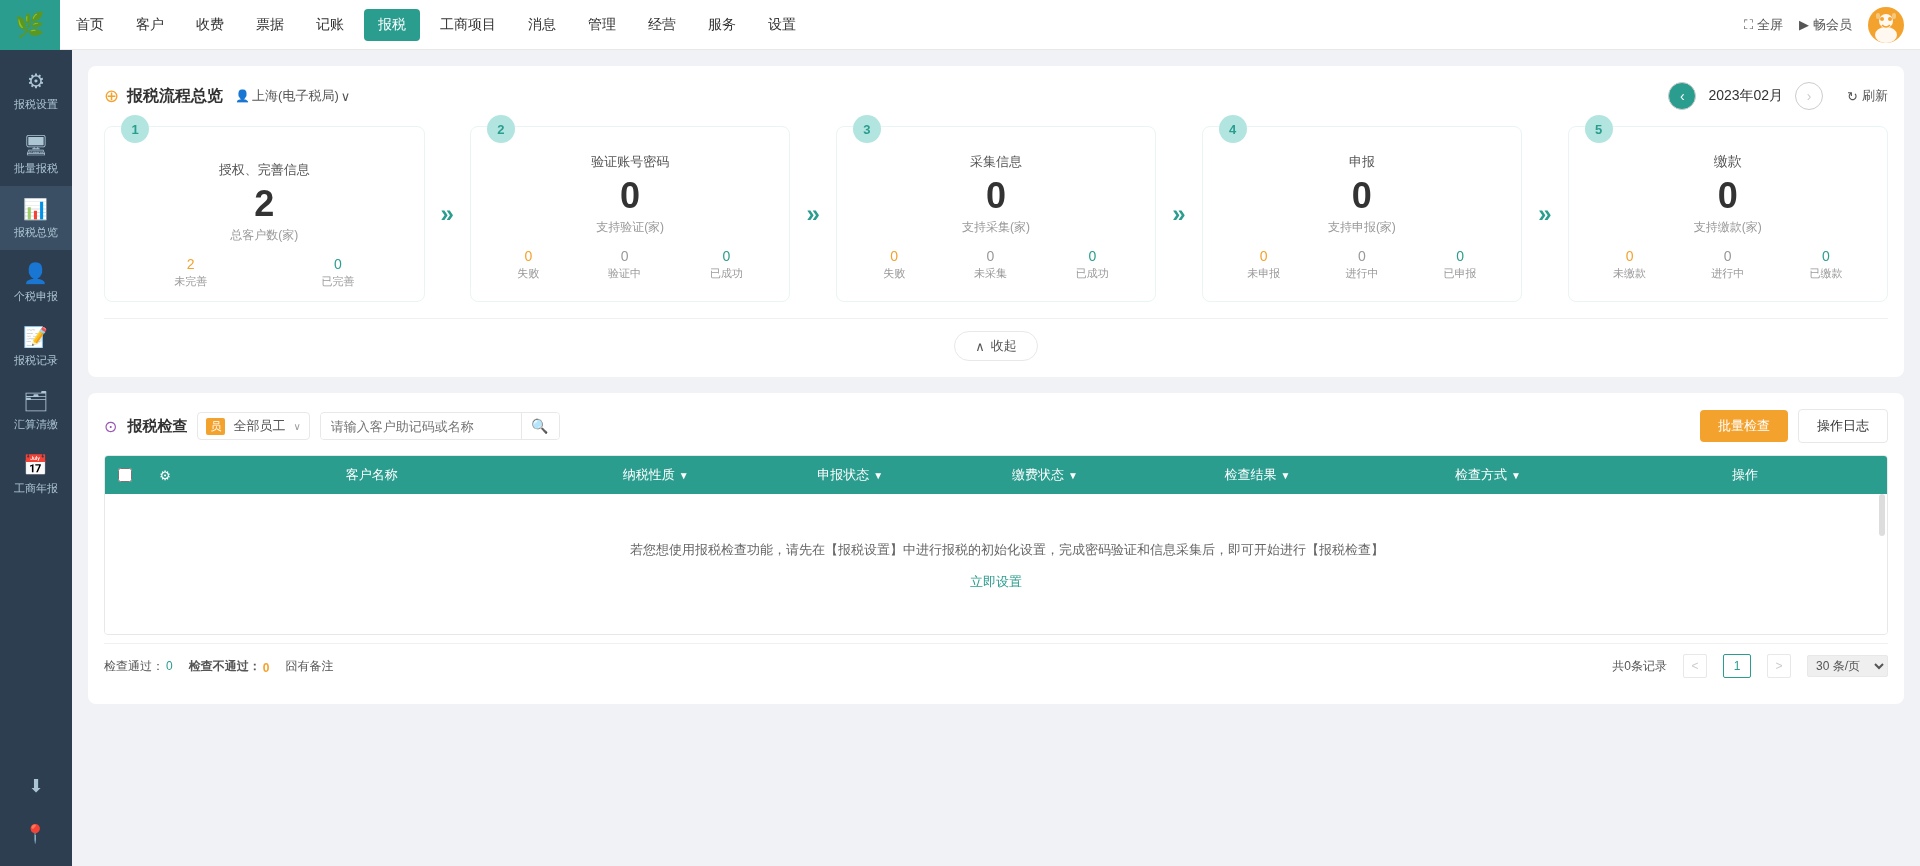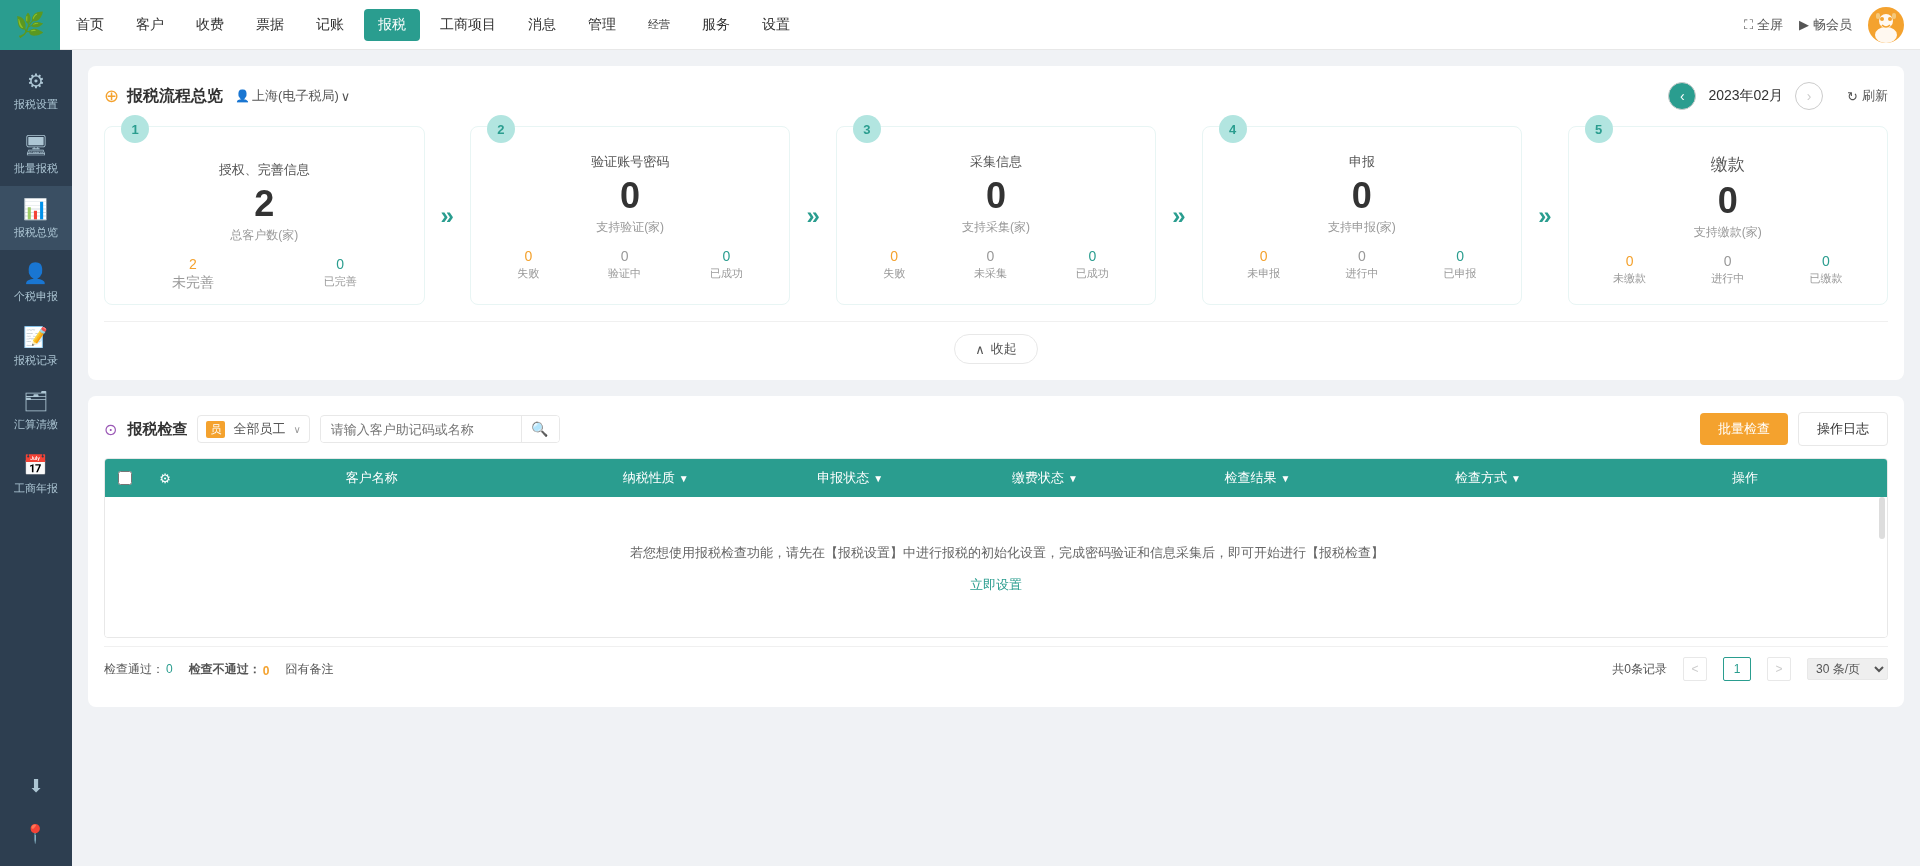--- a/index.html
+++ b/index.html
@@ -15,21 +15,21 @@
   <div style="display:flex; align-items:center; flex:1; height:100%;">
     <span style="padding:0 16px; height:50px; display:flex; align-items:center; cursor:pointer; font-size:14px; color:#333;">首页</span>
     <span style="padding:0 16px; height:50px; display:flex; align-items:center; cursor:pointer; font-size:14px; color:#333;">客户</span>
     <span style="padding:0 16px; height:50px; display:flex; align-items:center; cursor:pointer; font-size:14px; color:#333;">收费</span>
     <span style="padding:0 16px; height:50px; display:flex; align-items:center; cursor:pointer; font-size:14px; color:#333;">票据</span>
     <span style="padding:0 16px; height:50px; display:flex; align-items:center; cursor:pointer; font-size:14px; color:#333;">记账</span>
     <span style="padding:0 14px; height:32px; display:flex; align-items:center; cursor:pointer; font-size:14px; color:#fff; background:#2a9d8f; border-radius:4px; margin:0 4px;">报税</span>
     <span style="padding:0 16px; height:50px; display:flex; align-items:center; cursor:pointer; font-size:14px; color:#333;">工商项目</span>
     <span style="padding:0 16px; height:50px; display:flex; align-items:center; cursor:pointer; font-size:14px; color:#333;">消息</span>
     <span style="padding:0 16px; height:50px; display:flex; align-items:center; cursor:pointer; font-size:14px; color:#333;">管理</span>
-    <span style="padding:11px 16px; height:50px; display:flex; align-items:center; cursor:pointer; font-size:11px; color:#333;">经营</span>
+    <span style="padding:11px 16px; height:50px; display:flex; align-items:center; cursor:pointer; font-size:14px; color:#333;">经营</span>
     <span style="padding:0 16px; height:50px; display:flex; align-items:center; cursor:pointer; font-size:14px; color:#333;">服务</span>
     <span style="padding:0 16px; height:50px; display:flex; align-items:center; cursor:pointer; font-size:14px; color:#333;">设置</span>
   </div>
   <div style="display:flex; align-items:center; gap:16px; padding-right:16px;">
     <div style="display:flex; align-items:center; gap:4px; cursor:pointer; color:#555; font-size:13px;">
       <span>⛶</span>
       <span>全屏</span>
     </div>
     <div style="display:flex; align-items:center; gap:4px; cursor:pointer; color:#555; font-size:13px;">
       <span>▶</span>
@@ -116,21 +116,21 @@
       <div style="display:flex; gap:12px; align-items:stretch;">
 
         <div style="flex:1; border:1px solid #e8f5f4; border-radius:8px; padding:16px 12px 12px; position:relative; min-height:140px;">
           <div style="position:absolute; top:-12px; left:16px; width:28px; height:28px; background:#b2e5e0; border-radius:50%; display:flex; align-items:center; justify-content:center; color:#2a9d8f; font-size:13px; font-weight:bold;">1</div>
           <div style="font-size:13px; color:#555; margin-bottom:4px; margin-top:18px; text-align:center;">授权、完善信息</div>
           <div style="font-size:36px; font-weight:bold; color:#333; text-align:center; margin-bottom:2px;">2</div>
           <div style="font-size:12px; color:#999; text-align:center; margin-bottom:12px;">总客户数(家)</div>
           <div style="display:flex; justify-content:space-around;">
             <div style="display:flex; flex-direction:column; align-items:center; gap:2px;">
               <span style="color:#f4a22e; font-size:14px;">2</span>
-              <span style="font-size:14px; color:#999;">未完善</span>
+              <span style="font-size:11px; color:#999;">未完善</span>
             </div>
             <div style="display:flex; flex-direction:column; align-items:center; gap:2px;">
               <span style="color:#2a9d8f; font-size:14px;">0</span>
               <span style="font-size:11px; color:#999;">已完善</span>
             </div>
           </div>
         </div>
 
         <div style="display:flex; align-items:center; justify-content:center; padding:0 4px; color:#2a9d8f; font-size:24px; font-weight:bold;">»</div>
 
@@ -198,21 +198,21 @@
               <span style="color:#2a9d8f; font-size:14px;">0</span>
               <span style="font-size:11px; color:#999;">已申报</span>
             </div>
           </div>
         </div>
 
         <div style="display:flex; align-items:center; justify-content:center; padding:0 4px; color:#2a9d8f; font-size:24px; font-weight:bold;">»</div>
 
         <div style="flex:1; border:1px solid #e8f5f4; border-radius:8px; padding:16px 12px 12px; position:relative; min-height:140px;">
           <div style="position:absolute; top:-12px; left:16px; width:28px; height:28px; background:#b2e5e0; border-radius:50%; display:flex; align-items:center; justify-content:center; color:#2a9d8f; font-size:13px; font-weight:bold;">5</div>
-          <div style="font-size:17px; color:#555; margin-bottom:4px; margin-top:10px; text-align:center;">缴款</div>
+          <div style="font-size:14px; color:#555; margin-bottom:4px; margin-top:10px; text-align:center;">缴款</div>
           <div style="font-size:36px; font-weight:bold; color:#333; text-align:center; margin-bottom:2px;">0</div>
           <div style="font-size:12px; color:#999; text-align:center; margin-bottom:12px;">支持缴款(家)</div>
           <div style="display:flex; justify-content:space-around;">
             <div style="display:flex; flex-direction:column; align-items:center; gap:2px;">
               <span style="color:#f4a22e; font-size:14px;">0</span>
               <span style="font-size:11px; color:#999;">未缴款</span>
             </div>
             <div style="display:flex; flex-direction:column; align-items:center; gap:2px;">
               <span style="color:#999; font-size:14px;">0</span>
               <span style="font-size:11px; color:#999;">进行中</span>

